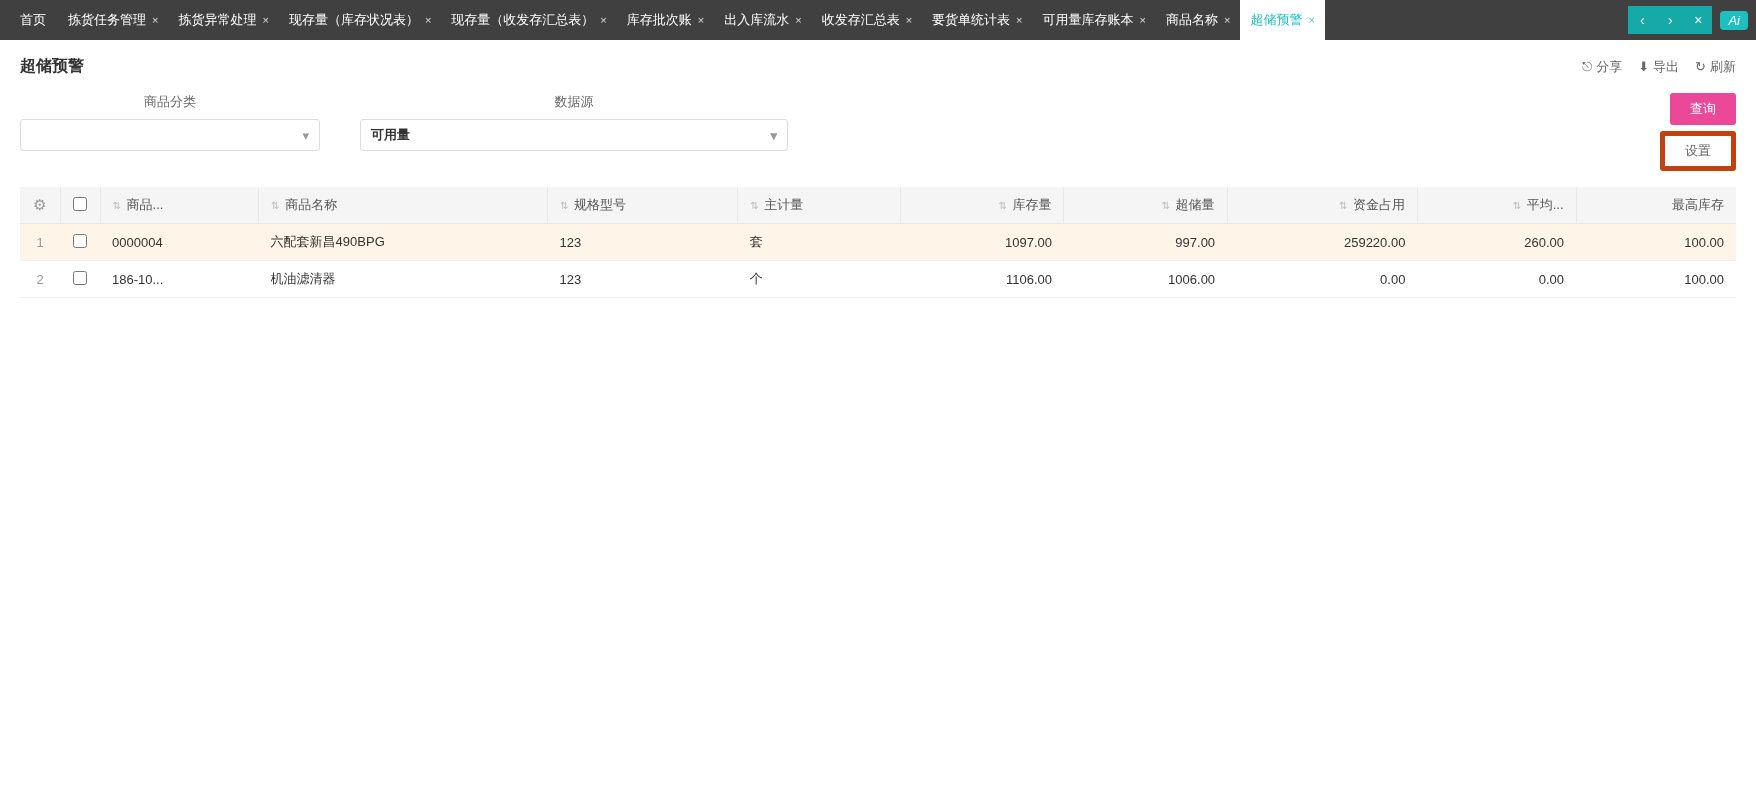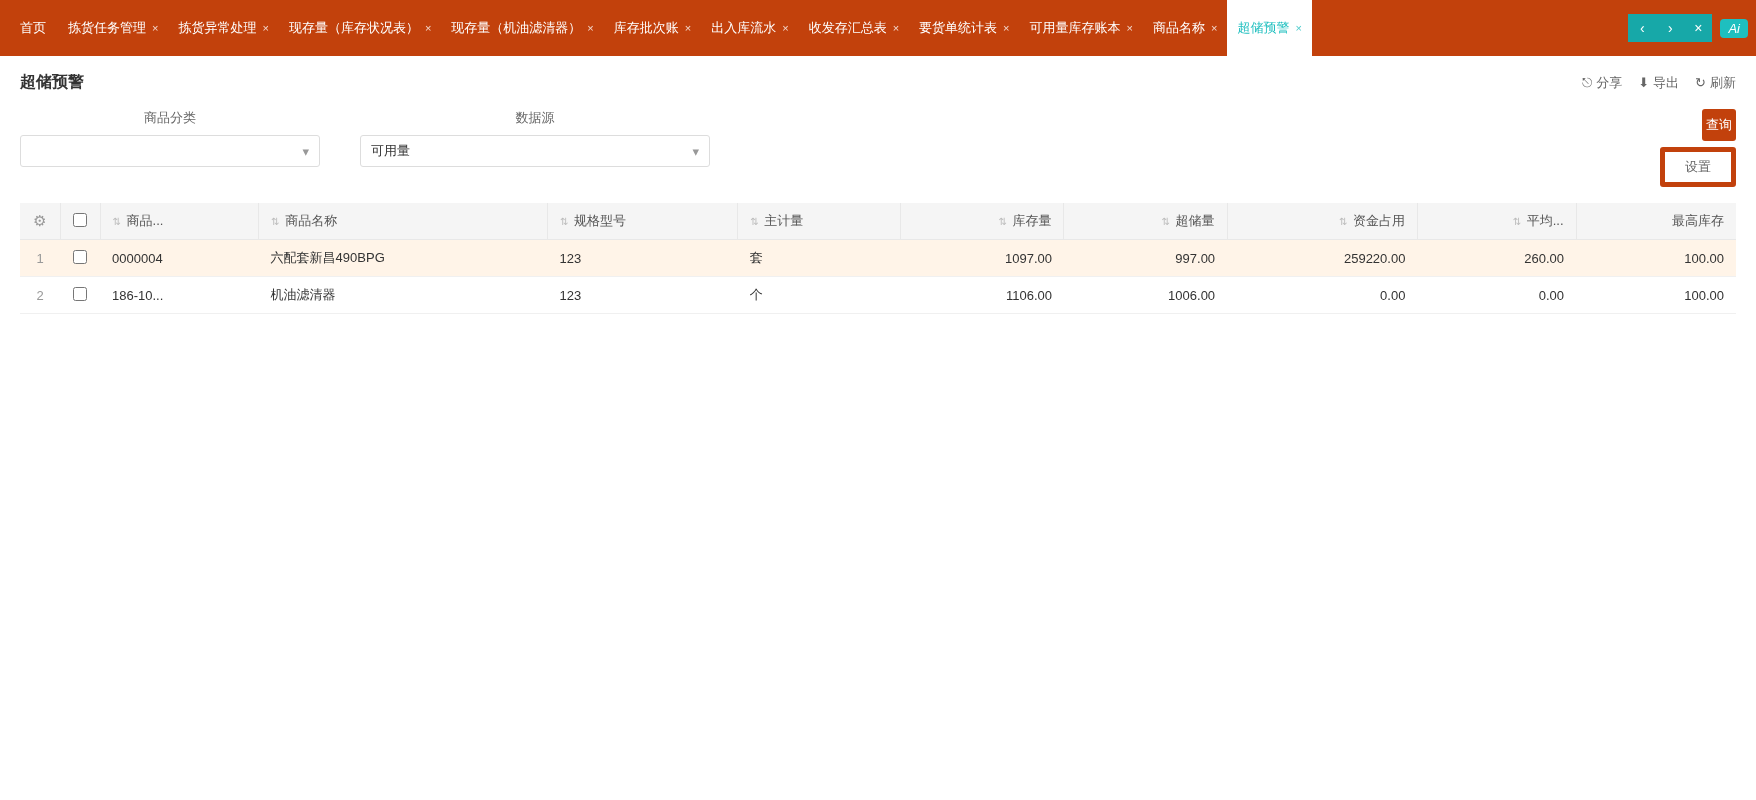--- a/index.html
+++ b/index.html
@@ -2,22 +2,22 @@
 <html><head>
   <meta charset="utf-8">
   <style>
     * { box-sizing: border-box; margin: 0; padding: 0; }
     body { font-family: "Microsoft YaHei", Arial, sans-serif; font-size: 13px; background: #f5f5f5; color: #333; }
 
     
     .top-nav {
       display: flex;
       align-items: center;
-      background: #c2410c;
-      height: 56px;
+      background: #404040;
+      height: 40px;
       padding: 0 8px;
       overflow: hidden;
     }
     .top-nav .nav-item {
       display: flex;
       align-items: center;
       color: #fff;
       padding: 0 10px;
       height: 100%;
       white-space: nowrap;
@@ -97,29 +97,30 @@
       border-radius: 3px;
       padding: 0 10px;
       font-size: 13px;
       display: flex; align-items: center; justify-content: space-between;
       cursor: pointer;
       background: #fff;
       color: #333;
     }
     .filter-select .arrow { color: #999; }
     .data-source-select {
-      width: 350px;
+      width: 428px;
+      font-weight: bold;
     }
     .data-source-value { color: #333; }
 
     .btn-query {
-      background: #c2410c;
+      background: #ec4899;
       color: #fff;
       border: none;
-      padding: 7px 4px;
+      padding: 7px 20px;
       border-radius: 3px;
       cursor: pointer;
       font-size: 13px;
       margin-left: auto;
     }
     .btn-settings {
       background: #fff;
       color: #666;
       border: 5px solid #c2410c;
       padding: 6px 20px;
@@ -196,21 +197,21 @@
   </div>
   <div class="nav-item">
     <span>拣货异常处理</span>
     <span class="close-x">×</span>
   </div>
   <div class="nav-item">
     <span>现存量（库存状况表）</span>
     <span class="close-x">×</span>
   </div>
   <div class="nav-item">
-    <span>现存量（机油滤清器）</span>
+    <span>现存量（收发存汇总表）</span>
     <span class="close-x">×</span>
   </div>
   <div class="nav-item">
     <span>库存批次账</span>
     <span class="close-x">×</span>
   </div>
   <div class="nav-item">
     <span>出入库流水</span>
     <span class="close-x">×</span>
   </div>

